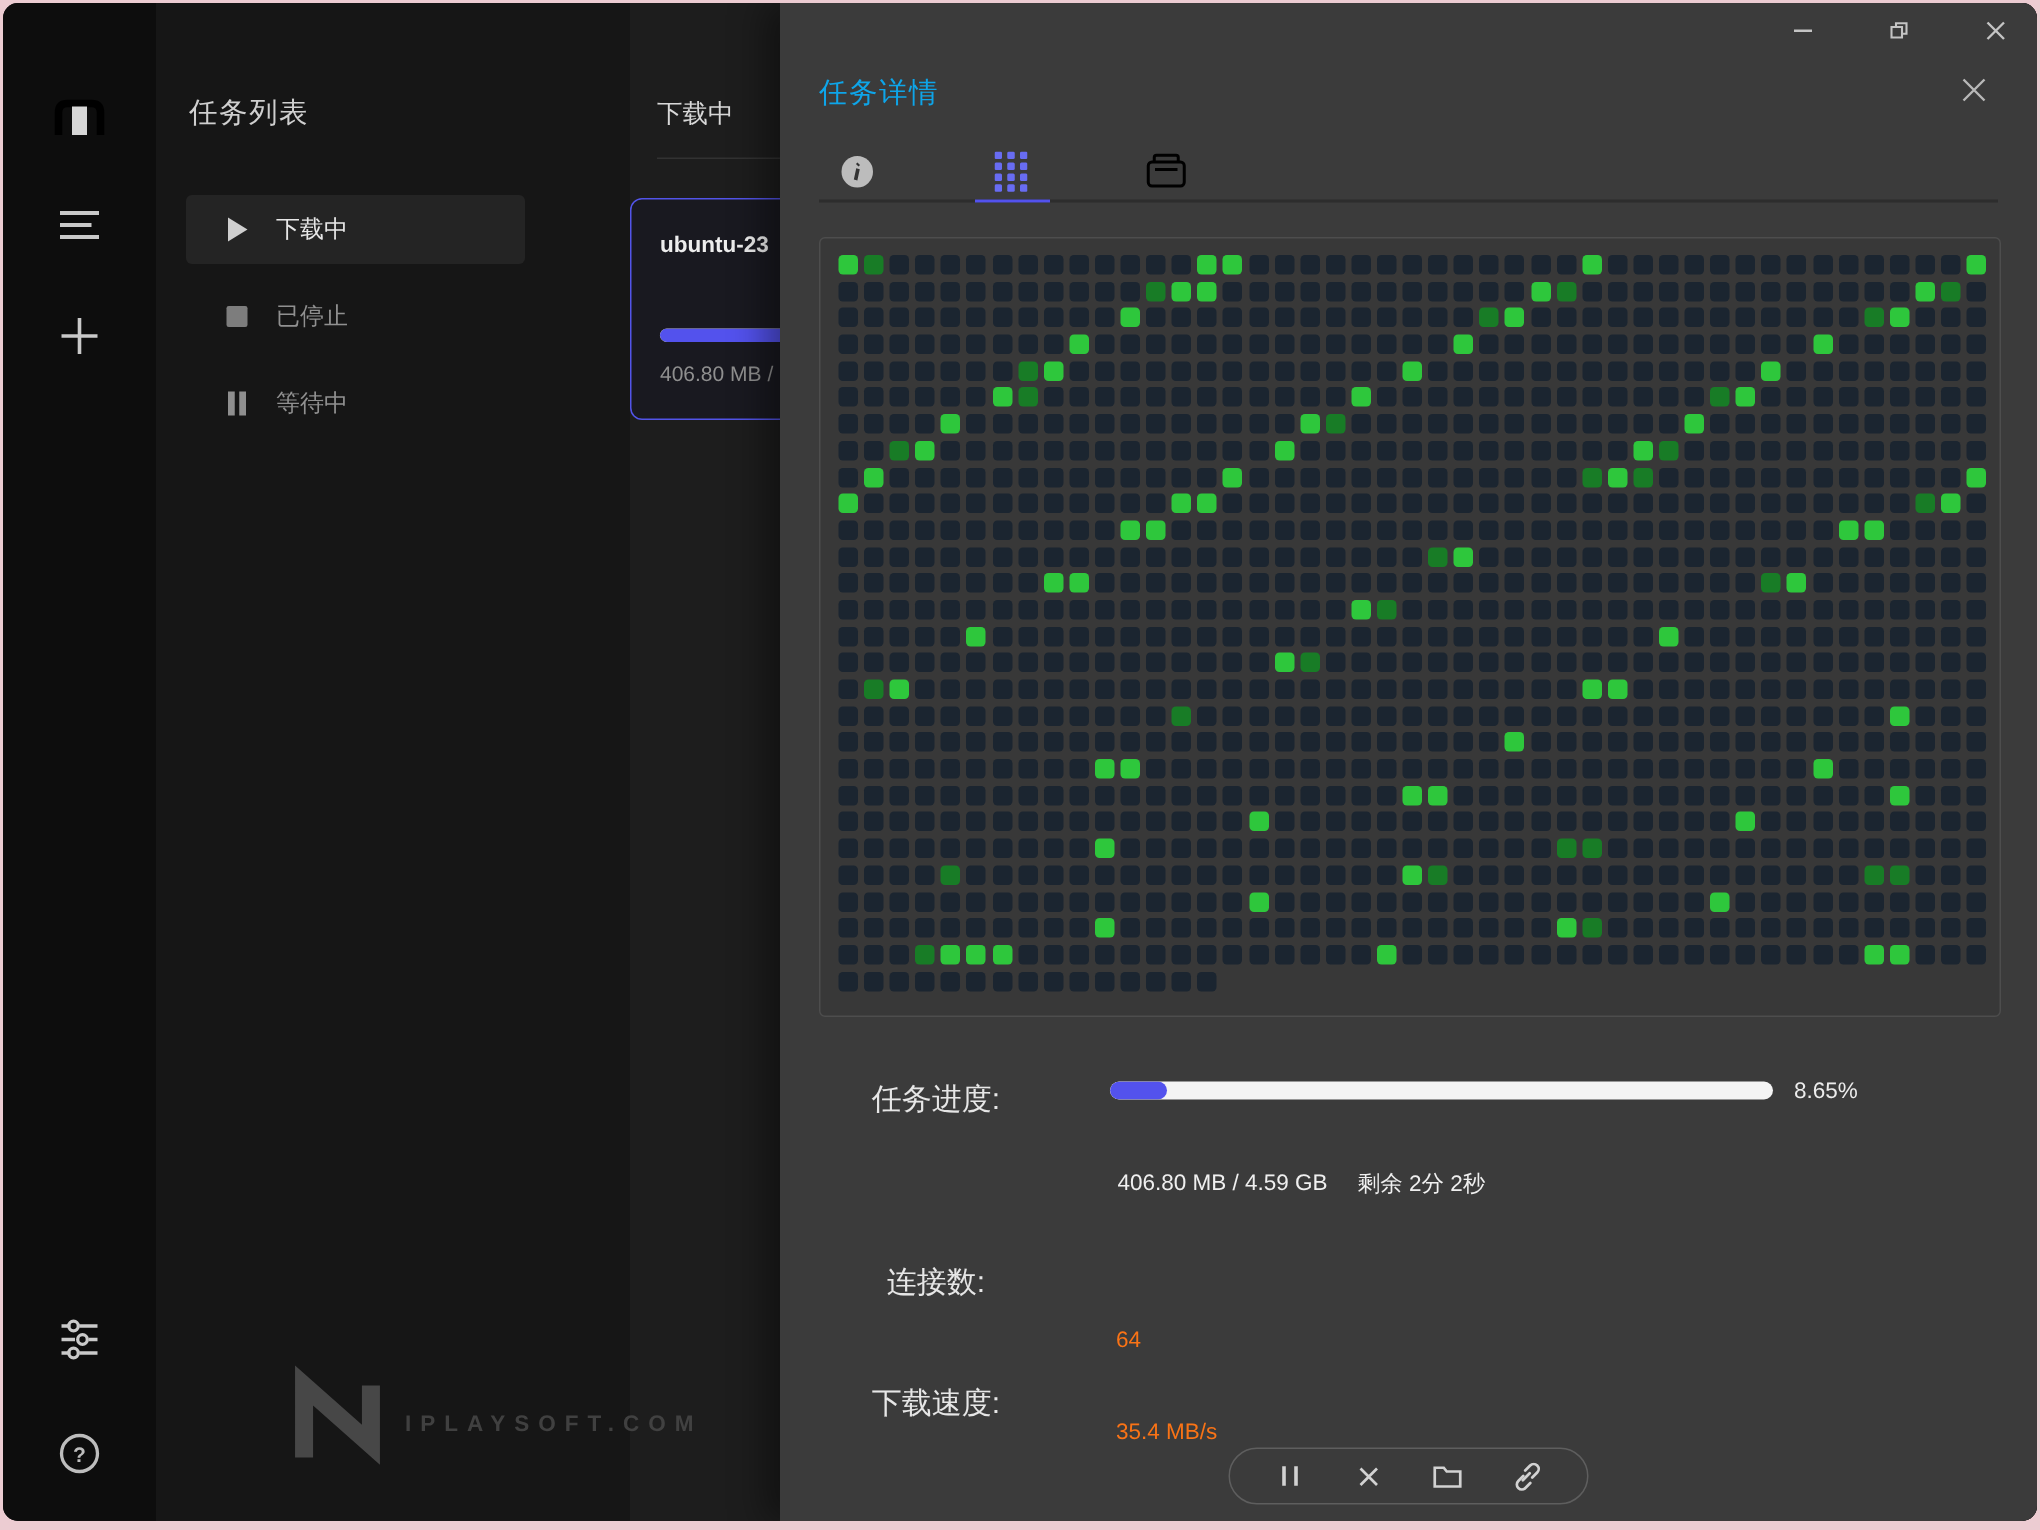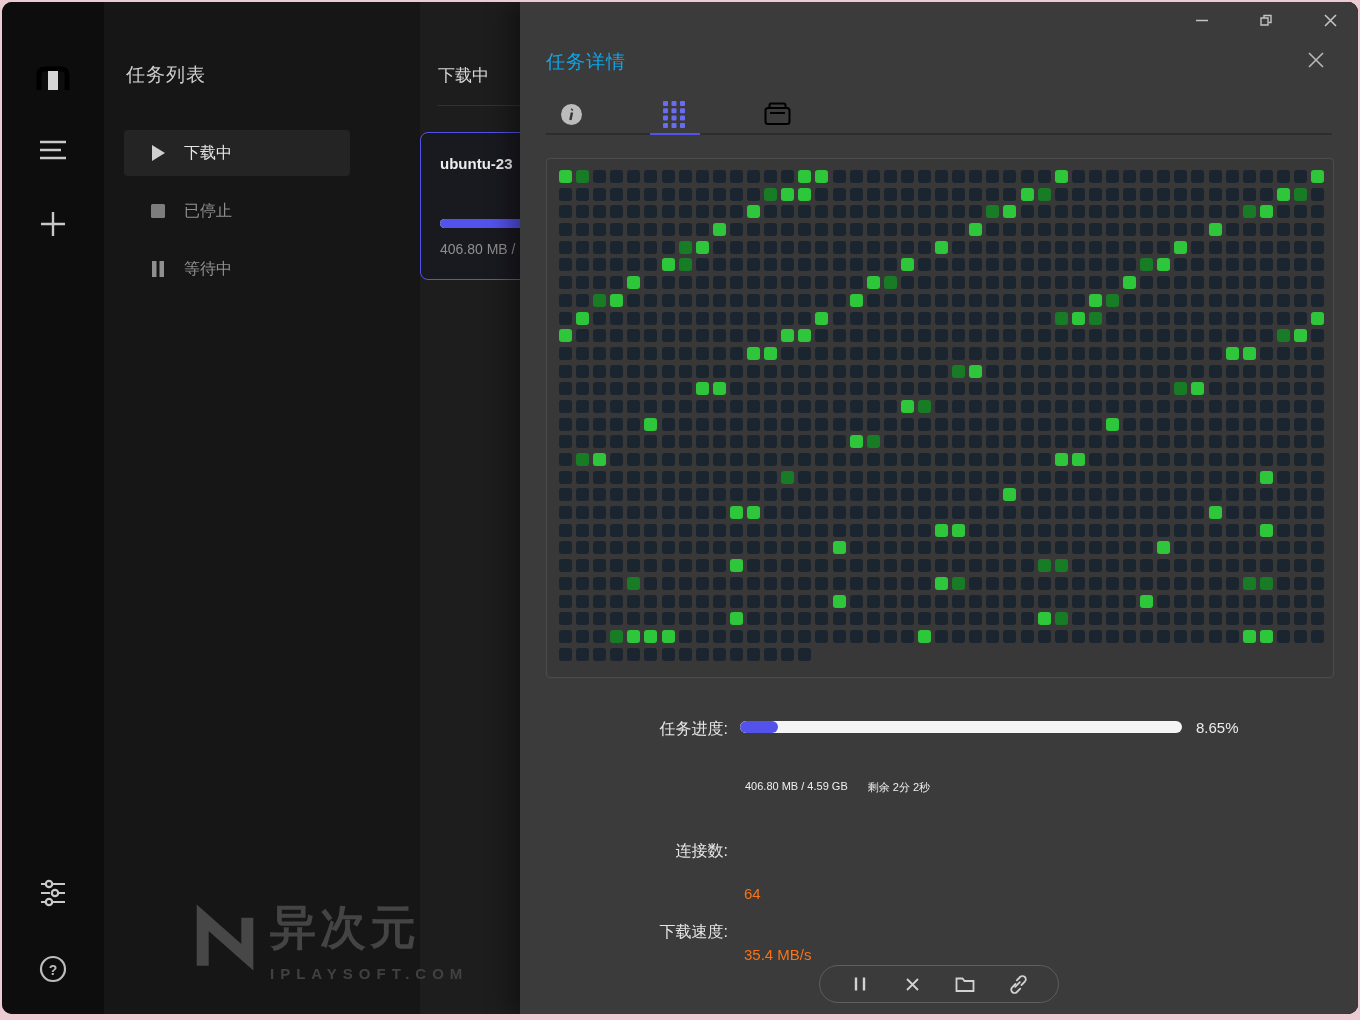--- a/index.html
+++ b/index.html
@@ -66,28 +66,28 @@
 
   .blockgrid { position:absolute; left:26px; top:156px; width:788px; height:520px;
     border:1px solid #4d4d4d; border-radius:4px; background:#383838;
     padding:11px 0 0 12px; overflow:hidden; }
   .grid-inner { display:grid; grid-template-columns:repeat(45,13px);
     column-gap:4.1px; row-gap:4.7px; }
   .cell { width:13px; height:13px; border-radius:3px; background:var(--cell-empty); }
   .cell.g1 { background:var(--green); }
   .cell.g2 { background:var(--green-dim); }
 
-  .row-label { position:absolute; left:0; width:208px; text-align:right;
-    font-size:16px; color:#e6e6e6; }
+  .row-label { position:absolute; left:0; width:208px; text-align:center;
+    font-size:20px; color:#e6e6e6; }
   .progress-track { position:absolute; left:220px; top:719px; width:442px; height:12px;
     border-radius:6px; background:#f4f4f4; overflow:hidden; }
   .progress-fill { height:100%; background:var(--accent); border-radius:6px; }
   .progress-value { position:absolute; left:676px; top:717px; font-size:15px; color:#ececec; }
   .size-line { position:absolute; left:225px; top:778px; display:flex; gap:20px;
-    font-size:11px; font-weight:500; color:#efefef; }
+    font-size:15px; font-weight:500; color:#efefef; }
   .stat-value { position:absolute; left:224px; font-size:15px; color:#f97316;margin-top:44px; }
 
   .dt-toolbar { position:absolute; left:50%; transform:translateX(-50%); top:963px;
     width:240px; height:38px; border:1px solid #5e5e5e; border-radius:19px;
     display:flex; align-items:center; justify-content:space-around; padding:0 14px; }
   .tb-btn { width:30px; height:30px; display:flex; align-items:center;
     justify-content:center; cursor:pointer; color:#d2d2d2; }
 
   svg .stroke { stroke:currentColor; fill:none; }
 </style>
@@ -162,21 +162,20 @@
         </span>
         <span>等待中</span>
       </div>
     </div>
 
     <div class="watermark">
       <svg width="62" height="72" viewBox="0 0 36 42">
         <path d="M5 36 V8 L31 31 V8" stroke="#4a4a4a" stroke-width="7" fill="none" stroke-linejoin="miter"></path>
       </svg>
       <div>
-        <div class="wm-cn">异次元</div>
         <div class="wm-en">IPLAYSOFT.COM</div>
       </div>
     </div>
   </div>
 
   <div class="main">
     <div class="main-header">下载中</div>
     <div class="main-divider"></div>
     <div class="task-card">
       <div class="tc-name">ubuntu-23</div>

